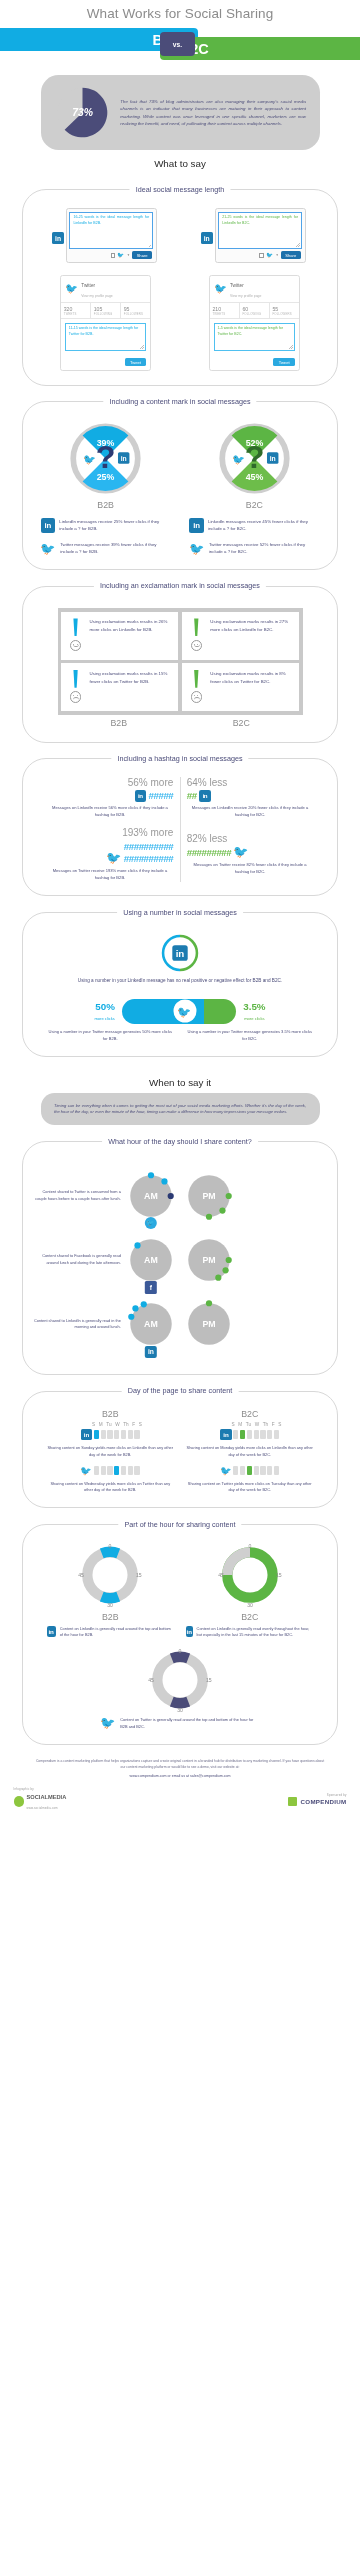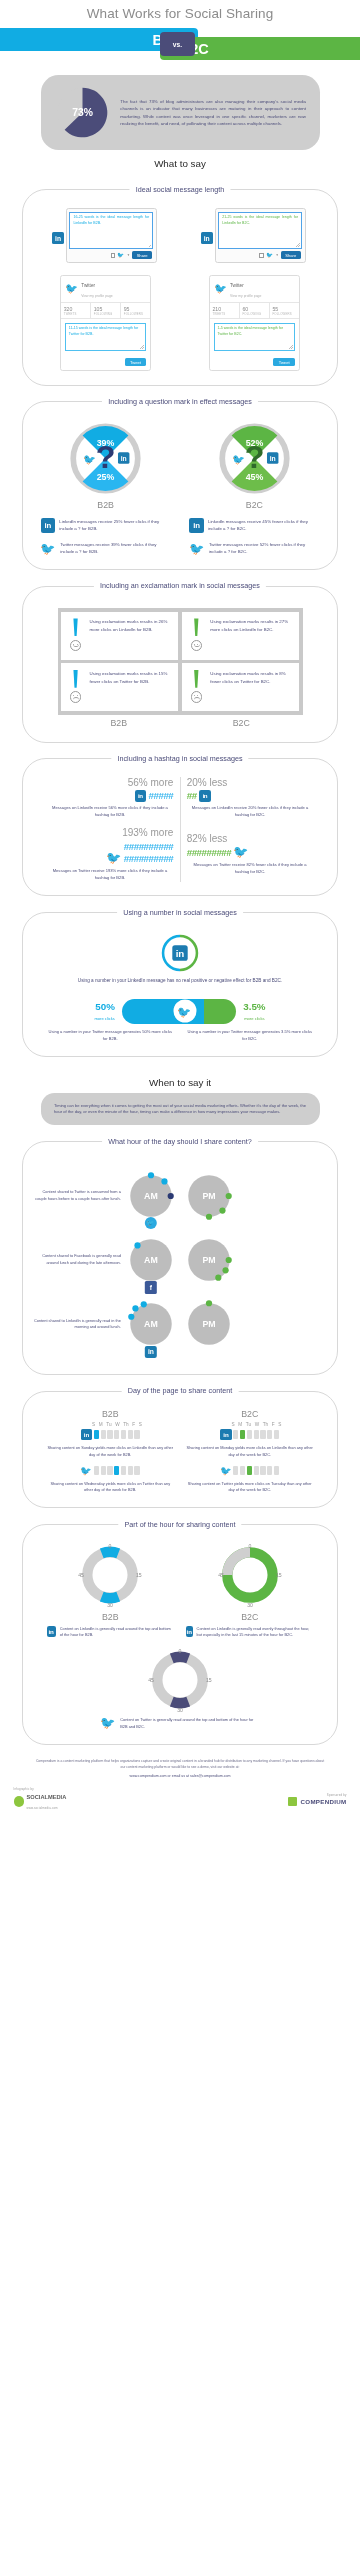--- a/index.html
+++ b/index.html
@@ -47,21 +47,21 @@
   
   .sec-title {
     text-align:center; font-size:9.8px; color:#2b2b2b;
     padding:7.2px 0 5.2px; font-weight:normal;
   }
 
   
   .grey-block {
     margin:0 auto; width:279px; background:#cecece;
     border-radius:17.6px; padding:9.3px 13.5px;
-    display:flex; align-items:center; gap:9.3px;
+    display:flex; align-items:center; gap:9.3px;font-style:italic;
   }
   .grey-block p { font-size:4.4px; line-height:1.65; color:#4b4c79; text-align:justify; }
   .donut73 { flex:0 0 57px; position:relative; height:57px; }
 
   
   .card {
     position:relative; width:316px; margin:15.5px auto 0;
     border:0.5px solid #d8d8d8; border-radius:24px;
     padding:17.6px 8.3px 13.5px;
   }
@@ -371,21 +371,21 @@
           </div>
           <div class="tw-foot">
             <span class="tweet-btn">Tweet</span>
           </div>
         </div>
       </div>
     </div>
   </div>
 
   <div class="card">
-    <div class="card-title">Including a question mark in effect messages</div>
+    <div class="card-title">Including a content mark in social messages</div>
     <div class="two-col">
       <div class="col">
         <div class="qm-wrap">
           <svg viewBox="0 0 148 148" width="77" height="77">
             <circle cx="74" cy="74" r="62" fill="none" stroke="#cecece" stroke-width="11"></circle>
             <path d="M74 74 L30 30 A62 62 0 0 1 118 30 Z" fill="#11ace3"></path>
             <path d="M74 74 L118 118 A62 62 0 0 1 30 118 Z" fill="#29b6f0"></path>
             <text x="74" y="50" text-anchor="middle" font-size="17" font-weight="bold" fill="#fff" font-family="Liberation Sans, sans-serif">39%</text>
             <text x="74" y="115" text-anchor="middle" font-size="17" font-weight="bold" fill="#fff" font-family="Liberation Sans, sans-serif">25%</text>
             <text x="74" y="92" text-anchor="middle" font-size="62" font-weight="bold" fill="#2b3a73" font-family="Liberation Sans, sans-serif">?</text>
@@ -491,21 +491,21 @@
         <div class="hash-row" style="justify-content:flex-end">
           <span class="hash-b">##########</span>
         </div>
         <div class="hash-row" style="justify-content:flex-end">
           <span class="bird-big">🐦</span>
           <span class="hash-b">##########</span>
         </div>
         <div class="hash-cap" style="text-align:center">Messages on Twitter receive 193% more clicks if they include a hashtag for B2B.</div>
       </div>
       <div class="hash-col">
-        <div class="hash-head">20% less</div>
+        <div class="hash-head">64% less</div>
         <div class="hash-row">
           <span class="hash-g">##</span>
           <span class="in-sq">in</span>
         </div>
         <div class="hash-cap" style="text-align:center">Messages on LinkedIn receive 20% fewer clicks if they include a hashtag for B2C.</div>
         <div class="hash-head" style="margin-top:13.5px">82% less</div>
         <div class="hash-row">
           <span class="hash-g">#########</span>
           <span class="bird-big g">🐦</span>
         </div>

